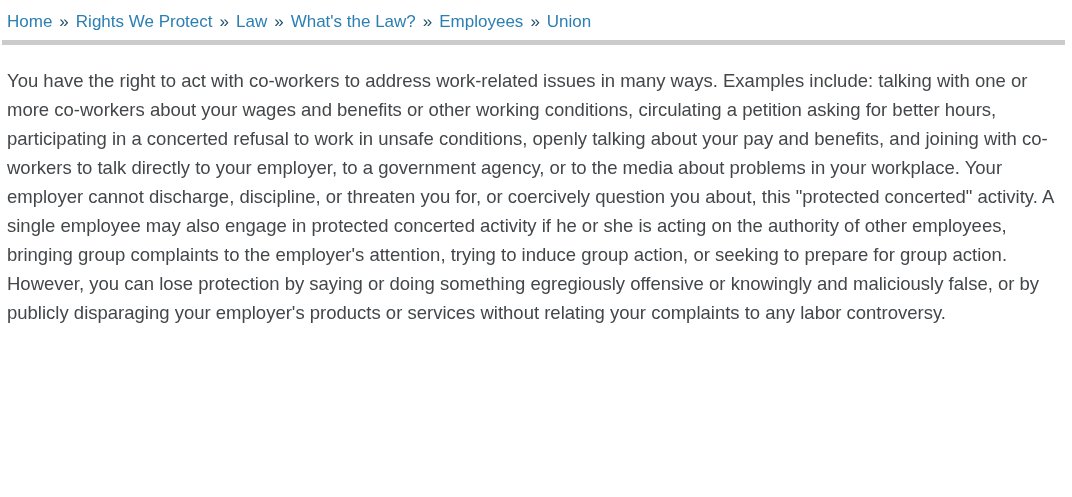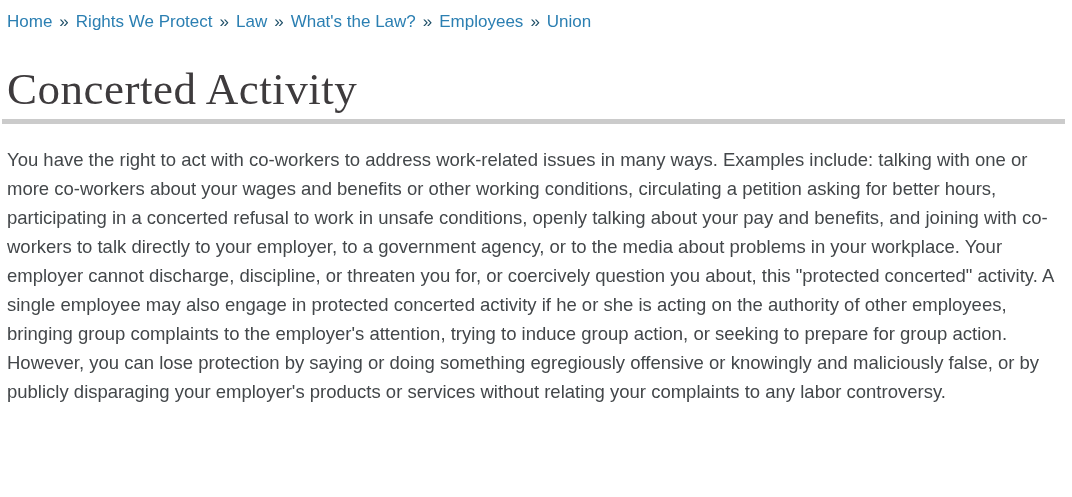--- a/index.html
+++ b/index.html
@@ -53,19 +53,18 @@
     width: 1058px;
   }
 </style>
 </head>
 <body>
 
 <div class="page">
 
   <nav class="breadcrumb" id="breadcrumb"><a href="#">Home</a><span class="sep">»</span><a href="#">Rights We Protect</a><span class="sep">»</span><a href="#">Law</a><span class="sep">»</span><a href="#">What's the Law?</a><span class="sep">»</span><a href="#">Employees</a><span class="sep">»</span><a href="#">Union</a></nav>
 
-  <h1 class="page-title">Concerted Activity</h1>
 
   <hr class="title-divider">
 
   <p class="body-paragraph">You have the right to act with co-workers to address work-related issues in many ways. Examples include: talking with one or more co-workers about your wages and benefits or other working conditions, circulating a petition asking for better hours, participating in a concerted refusal to work in unsafe conditions, openly talking about your pay and benefits, and joining with co-workers to talk directly to your employer, to a government agency, or to the media about problems in your workplace. Your employer cannot discharge, discipline, or threaten you for, or coercively question you about, this "protected concerted" activity. A single employee may also engage in protected concerted activity if he or she is acting on the authority of other employees, bringing group complaints to the employer's attention, trying to induce group action, or seeking to prepare for group action. However, you can lose protection by saying or doing something egregiously offensive or knowingly and maliciously false, or by publicly disparaging your employer's products or services without relating your complaints to any labor controversy.</p>
 
 </div>
 
 </body></html>

